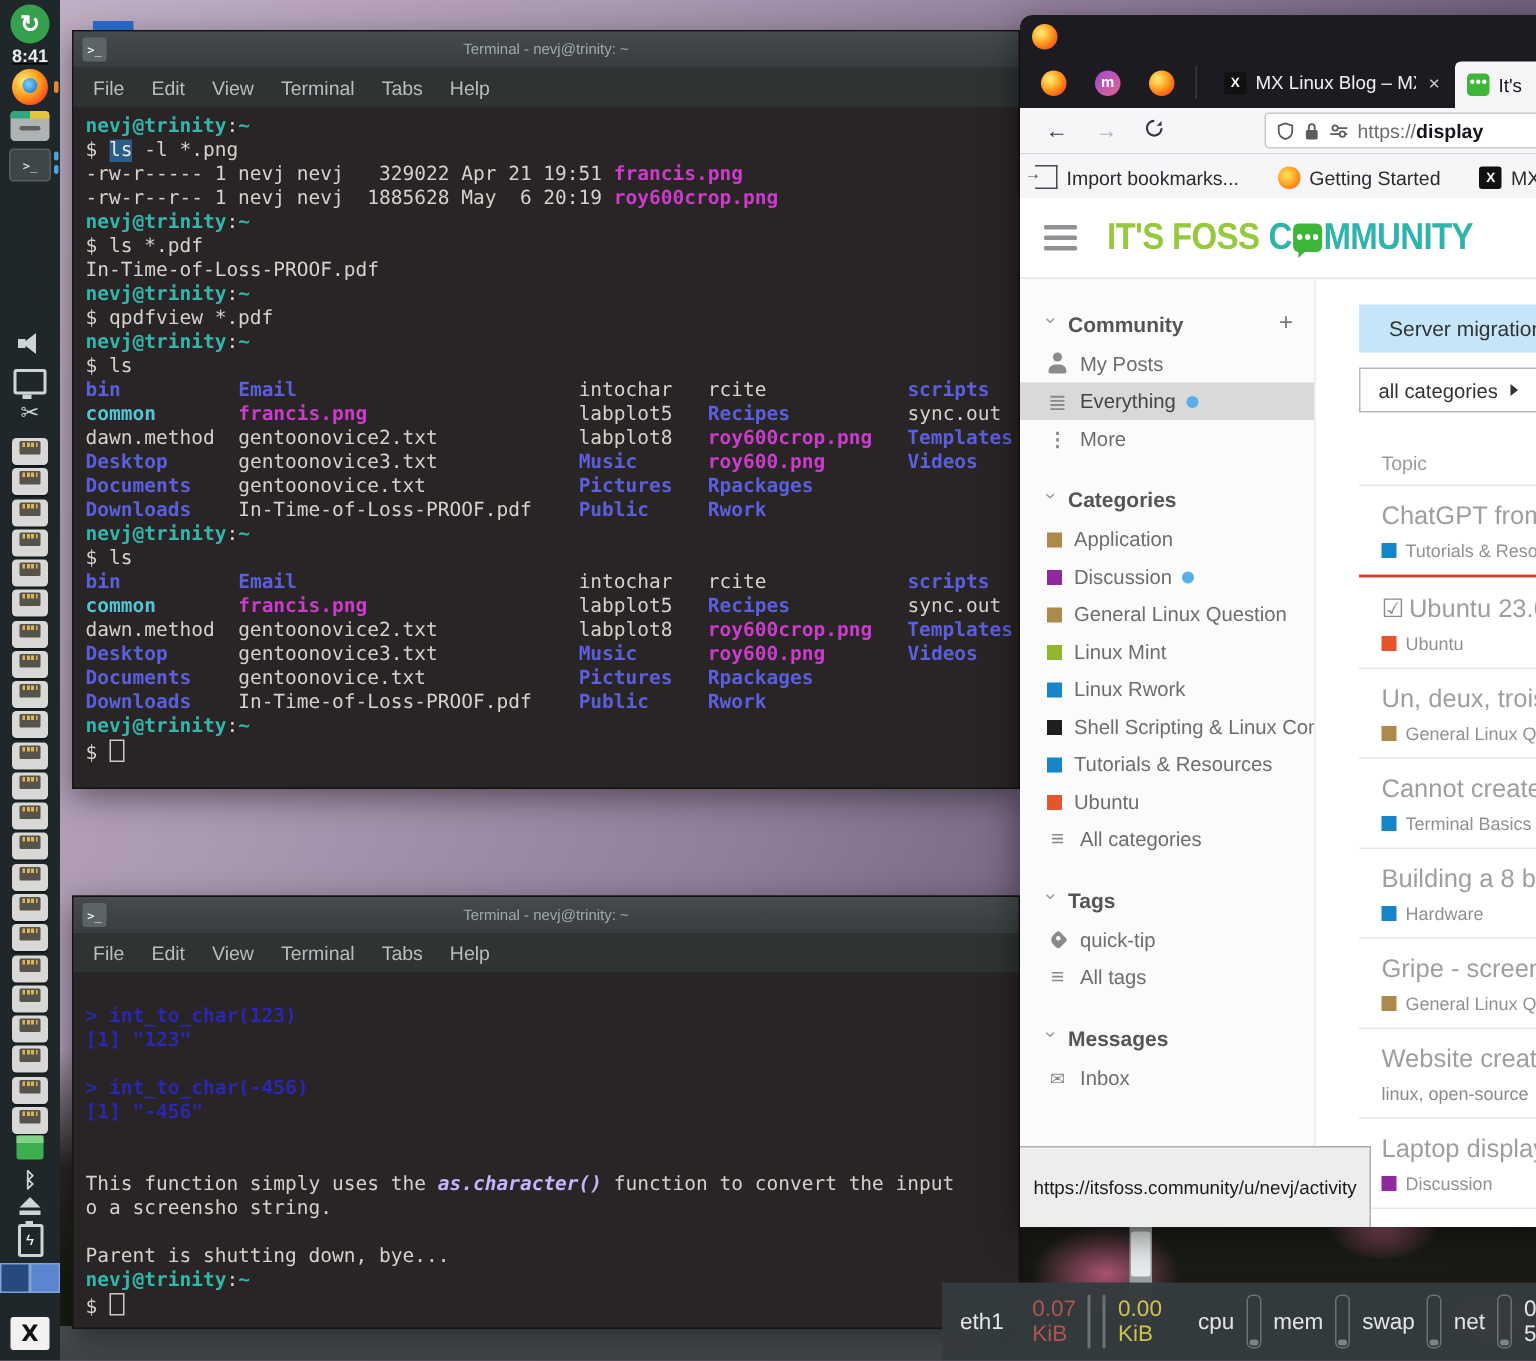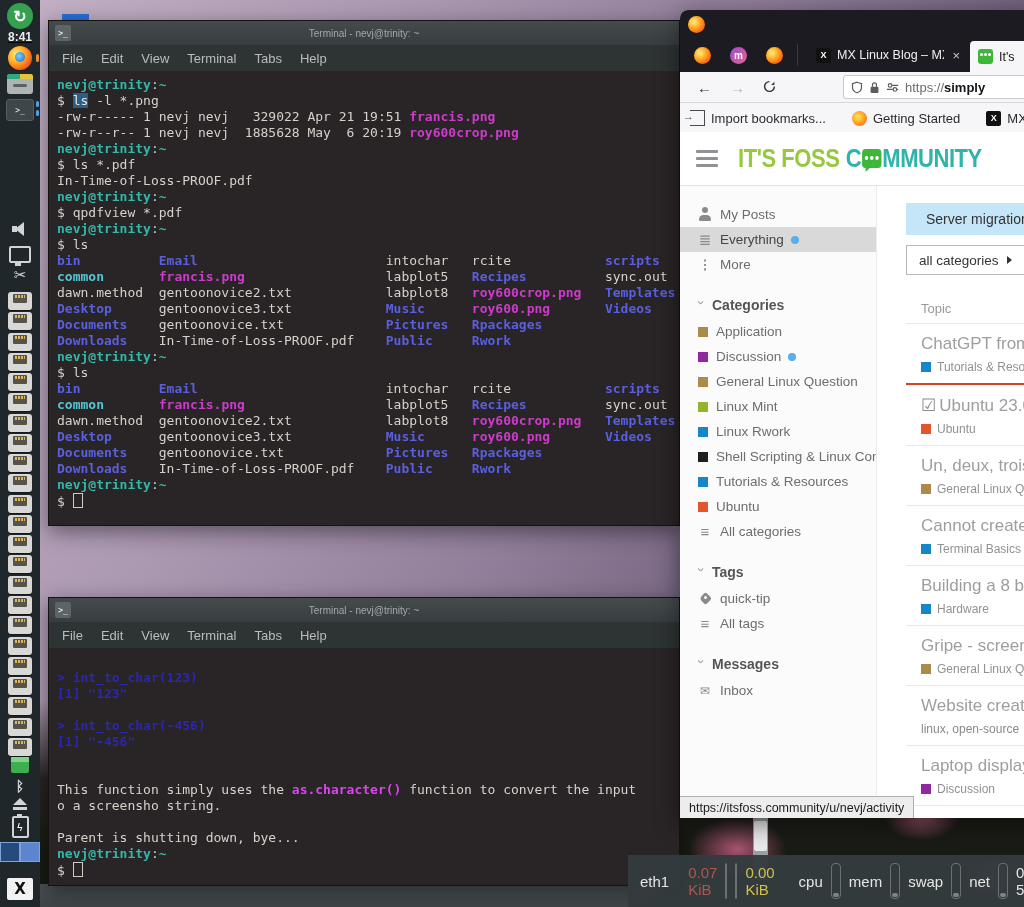--- a/index.html
+++ b/index.html
@@ -82,21 +82,21 @@
     color:#fff;font-size:8px;font-family:"DejaVu Sans Mono",monospace;display:flex;align-items:center;justify-content:center;}
   .term-menubar{height:26px;background:#2e3334;display:flex;align-items:center;padding-left:4px;border-bottom:1px solid #232828;}
   .menu-item{color:#b9bdbd;font-size:13px;padding:0 9px;}
   .term-body{padding:5px 0 0 8px;font-family:"DejaVu Sans Mono",monospace;font-size:13px;line-height:16px;overflow:hidden;}
   .tline{height:16px;white-space:pre;}
   .c-w{color:#d6d2cb;}
   .c-t{color:#32b8aa;font-weight:bold;}
   .c-b{color:#5a5fe0;font-weight:bold;}
   .c-cy{color:#52c7d4;font-weight:bold;}
   .c-m{color:#cd3bcd;font-weight:bold;}
-  .c-g{color:#d946ef;font-weight:bold;}
+  .c-g{color:#c4b5fd;font-weight:bold;font-style:italic;}
   .c-db{color:#2a28b0;font-weight:bold;}
   .c-sel{color:#e8e6e0;background:#2c5d87;}
   .c-cur{display:inline-block;width:8px;height:13px;border:1px solid #cfcbc4;margin-bottom:-2px;}
 
   
   #browser{position:absolute;left:680px;top:10px;width:362px;height:808px;z-index:20;
     border-radius:8px 8px 0 0;overflow:hidden;box-shadow:0 6px 24px rgba(0,0,0,.5);background:#fff;}
   .ff-titlebar{height:28px;background:#1c1b22;display:flex;align-items:center;padding-left:8px;}
   .ff-mini{width:17px;height:17px;border-radius:50%;
     background:radial-gradient(circle at 35% 35%, #ffe066 10%, #ff9d1c 45%, #f4511e 80%);}
@@ -176,21 +176,21 @@
   .caret-r{width:0;height:0;border-left:5px solid #333;border-top:4px solid transparent;border-bottom:4px solid transparent;}
   .col-head{margin-top:26px;padding-left:15px;color:#9a9a9a;font-size:13px;}
   .topic-sep{border-bottom:1px solid #e9e9e9;margin-top:7px;}
   .topic-row{padding:10px 0 9px 15px;border-bottom:1px solid #e9e9e9;}
   .topic-row.red{border-bottom:2px solid #d0442c;}
   .topic-title{font-size:17px;color:#9e9e9e;margin-bottom:6px;white-space:nowrap;}
   .topic-title .chk{color:#8d8d8d;margin-right:3px;}
   .topic-badge{font-size:12px;color:#919191;display:flex;align-items:center;gap:6px;white-space:nowrap;}
   .topic-tags{font-size:12px;color:#8a8a8a;white-space:nowrap;}
   .status-tip{position:absolute;left:0;bottom:0;height:21px;background:#ededee;border-top:1px solid #b0b0b0;
-    border-right:1px solid #b0b0b0;display:flex;align-items:center;padding:0 9px;font-size:12.5px;color:#1b1b1b;z-index:5;white-space:nowrap;}
+    border-right:1px solid #b0b0b0;display:flex;align-items:center;padding:16px 9px;font-size:12.5px;color:#1b1b1b;z-index:5;white-space:nowrap;}
 
   
   #panel-bottom{position:absolute;left:628px;right:0;top:855px;height:52px;z-index:14;
     background:rgba(52,59,62,.96);display:flex;align-items:center;padding:0 4px;gap:8px;color:#e4e6e6;font-size:15px;}
   .pb-handle{width:6px;height:36px;background-image:radial-gradient(#7b8285 1px, transparent 1.3px);background-size:4px 5px;}
   .pb-red{color:#b05550;margin-left:11px;}
   .pb-yellow{color:#cfc14c;}
   .meter{width:8px;height:34px;border:1px solid #6a7174;border-radius:4px;position:relative;}
   .meter::after{content:"";position:absolute;left:1px;right:1px;bottom:1px;height:4px;background:#7d8487;border-radius:2px;}
   .pb-sep{width:1px;height:26px;background:#c8cccc;margin:0 4px;}
@@ -339,21 +339,21 @@
           </svg>
         <svg width="11" height="13" viewBox="0 0 14 16">
             <rect x="2" y="7" width="10" height="8" rx="1.5" fill="#5b5b60"></rect>
             <path d="M4.5 7 V4.5 a2.5 2.5 0 0 1 5 0 V7" fill="none" stroke="#5b5b60" stroke-width="1.6"></path>
           </svg>
         <svg width="13" height="10" viewBox="0 0 16 12">
             <circle cx="5" cy="4" r="2.2" fill="none" stroke="#5b5b60" stroke-width="1.4"></circle>
             <path d="M7.5 4 H15 M1 9 H8.5 M13 9 h2" stroke="#5b5b60" stroke-width="1.4"></path>
             <circle cx="11" cy="9" r="2.2" fill="none" stroke="#5b5b60" stroke-width="1.4"></circle>
           </svg>
-        <span class="url-text"><span class="url-scheme">https://</span><span class="url-host">simply</span></span>
+        <span class="url-text"><span class="url-scheme">https://</span><span class="url-host">display</span></span>
       </div>
     </div>
     <div class="ff-bookmarks">
       <span class="bm">
           <span class="imp-icon"></span>
           <span>Import bookmarks...</span>
         </span>
       <span class="bm">
           <span class="bm-globe"></span>
           <span>Getting Started</span>
@@ -373,20 +373,25 @@
           </div>
         <div class="logo">
           <span class="logo-left">IT'S FOSS</span>
           <span class="logo-right">C</span>
           <span class="logo-bubble"></span>
           <span class="logo-right">MMUNITY</span>
         </div>
       </div>
       <div class="page-body">
         <div class="fc-sidebar" id="fc-sidebar">
+            <div class="side-head">
+              <span class="chev">›</span>
+              <span class="lbl">Community</span>
+              <span class="plus">+</span>
+            </div>
             <div class="side-item">
               <span class="si si-person"></span>
               <span class="lbl">My Posts</span>
             </div>
             <div class="side-item selected">
               <span class="si si-layers"></span>
               <span class="lbl">Everything</span>
               <span class="dot"></span>
             </div>
             <div class="side-item">

